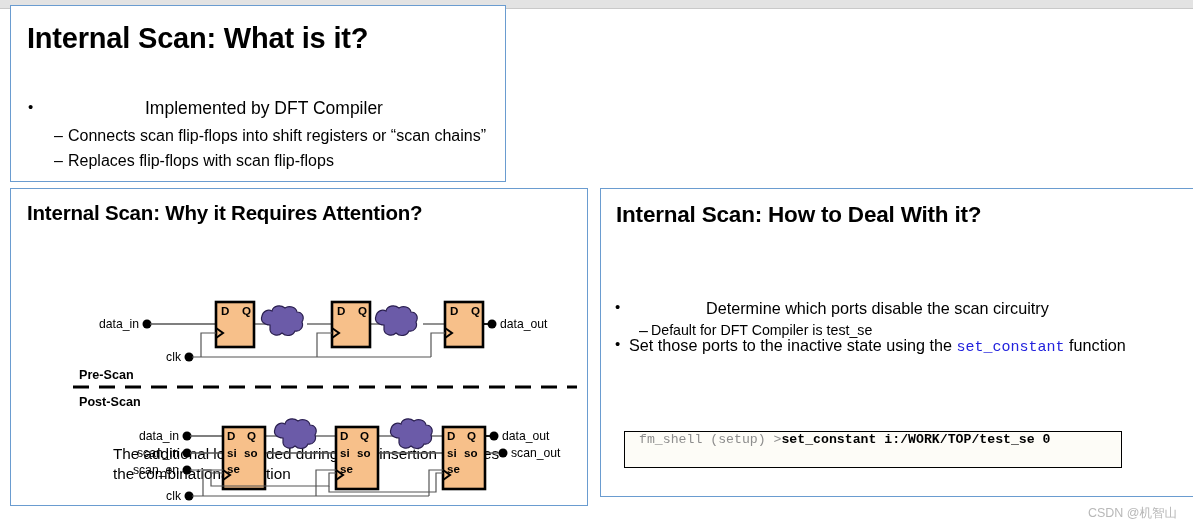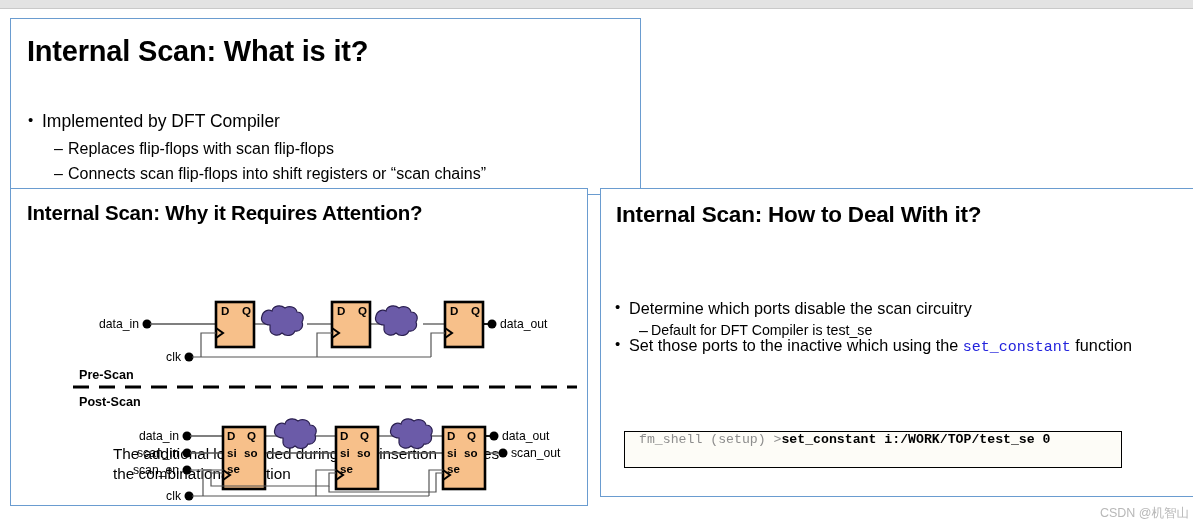--- a/index.html
+++ b/index.html
@@ -24,21 +24,21 @@
   .panel {
     position: absolute;
     background: #ffffff;
     border: 1px solid #6a9cd0;
     box-sizing: border-box;
   }
 
   
   #panel-what {
     left: 10px; top: 5px;
-    width: 631px; height: 177px; margin-top: 13px;
+    width: 496px; height: 177px;
   }
   .slide-title {
     font-weight: bold;
     color: #000000;
     letter-spacing: -0.2px;
   }
   #panel-what .slide-title {
     position: absolute;
     left: 16px; top: 16px;
     font-size: 29px;
@@ -47,20 +47,21 @@
   #panel-what .bullets { left: 17px; top: 94px; }
 
   .b1 {
     font-size: 17.5px;
     color: #000;
     white-space: nowrap;
     line-height: 1.0;
     margin-bottom: 10px;
     position: relative;
     padding-left: 14px;
+    text-align: center;
   }
   .b1::before {
     content: "\2022";
     position: absolute;
     left: 0; top: -1px;
     font-size: 15px;
   }
   .b2 {
     font-size: 16px;
     color: #000;
@@ -133,21 +134,21 @@
     padding-left: 14px;
     font-family: "Liberation Mono", "DejaVu Sans Mono", monospace;
     font-size: 13.2px;
     white-space: nowrap;
   }
   .cmd-prompt { color: #8d8d8d; }
   .cmd-cmd { color: #000; font-weight: bold; }
 
   .watermark {
     position: absolute;
-    right: 4px; bottom: 4px;
+    right: 16px; bottom: 4px;
     font-size: 12.5px;
     color: #b8b8b8;
     font-family: "Liberation Sans", sans-serif;
     white-space: nowrap;
     margin-left: 26px;
   }
 
   
   text.pin-label {
     font-family: "Liberation Sans", sans-serif;
@@ -169,22 +170,22 @@
 </style>
 </head>
 <body>
 
 <div class="top-gray-strip"></div>
 
 <div class="panel" id="panel-what">
   <div class="slide-title">Internal Scan: What is it?</div>
   <div class="bullets">
     <div class="b1">Implemented by DFT Compiler</div>
+    <div class="b2">Connects scan flip-flops into shift registers or “scan chains”</div>
     <div class="b2">Replaces flip-flops with scan flip-flops</div>
-    <div class="b2">Connects scan flip-flops into shift registers or “scan chains”</div>
   </div>
 </div>
 
 <div class="panel" id="panel-why">
   <div class="slide-title">Internal Scan: Why it Requires Attention?</div>
 
   <div class="caption">
     <div>The additional logic added during scan insertion changes</div>
     <div>the combinational function</div>
   </div>
@@ -346,21 +347,21 @@
     </g>
   </svg>
 </div>
 
 <div class="panel" id="panel-how">
   <div class="slide-title">Internal Scan: How to Deal With it?</div>
 
   <div class="bullets">
     <div class="b1">Determine which ports disable the scan circuitry</div>
     <div class="b2">Default for DFT Compiler is test_se</div>
-    <div class="b1"><span>Set those ports to the inactive which using the </span><span class="mono-inline">set_constant</span><span> function</span></div>
+    <div class="b1"><span>Set those ports to the inactive state using the </span><span class="mono-inline">set_constant</span><span> function</span></div>
   </div>
 
   <div class="cmd-box">
     <span class="cmd-prompt">fm_shell (setup) &gt; </span>
       <span class="cmd-cmd">set_constant i:/WORK/TOP/test_se 0</span>
   </div>
 </div>
 
 <div class="watermark">CSDN @机智山</div>
 

